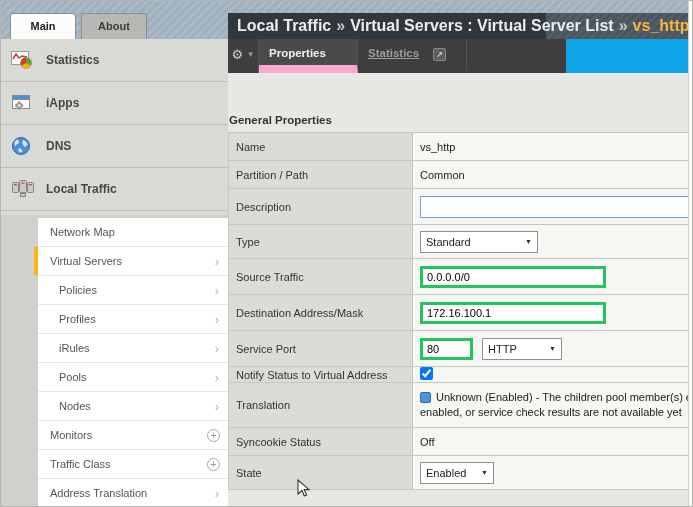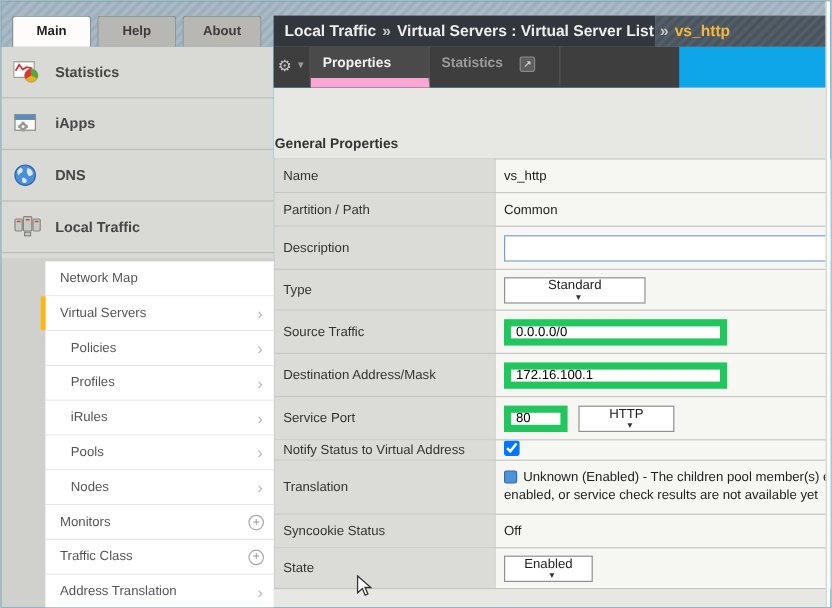--- a/index.html
+++ b/index.html
@@ -13,21 +13,21 @@
   .top-band{position:absolute;left:0;top:0;width:100%;height:38px;
     background:repeating-linear-gradient(135deg,#aab9c5 0 3px,#9db0bd 3px 6px);}
   
   .win-tabs{position:absolute;left:9px;top:12px;display:flex;gap:5px;z-index:5;}
   .wtab{width:66px;height:26px;line-height:25px;text-align:center;font-size:11px;
     font-weight:bold;color:#3c3c3c;background:#b7b7b3;border:1px solid #87928f;
     border-bottom:none;border-radius:3px 3px 0 0;cursor:default;}
   .wtab.active{background:#fcfcfa;color:#222;}
   
   .breadcrumb{position:absolute;left:227px;top:12px;width:318px;height:26px;
-    background:#31373c;color:#ededed;font-size:13px;font-weight:bold;
+    background:#31373c;color:#ededed;font-size:16px;font-weight:bold;
     line-height:26px;padding-left:9px;white-space:nowrap;z-index:4;}
   .crumb{color:#ededed;}
   .crumb.hl{color:#f5b83d;}
   .crumb-sep{color:#c9c9c9;margin:0 5px;}
   .breadcrumb-ext{position:absolute;left:545px;top:12px;right:0;height:26px;
     background:repeating-linear-gradient(135deg,#525d67 0 3px,#49545d 3px 6px);z-index:3;}
   
   .tabstrip{position:absolute;left:227px;top:38px;width:338px;height:34px;
     background:#3e3e3e;display:flex;z-index:4;}
   .gearbox{width:31px;height:34px;border-right:1px solid #565656;color:#c6c6c6;
@@ -63,56 +63,55 @@
   .content{position:absolute;left:227px;top:72px;right:0;bottom:0;background:#e7e7e3;z-index:1;}
   .section-title{margin:41px 0 6px 1px;font-size:11.5px;font-weight:bold;color:#333;}
   table.props{border-collapse:collapse;table-layout:fixed;width:470px;
     border:1px solid #b9b9b5;background:#f6f6f3;}
   table.props td{border:1px solid #c6c6c2;vertical-align:middle;font-size:11px;
     padding:0 0 0 7px;overflow:hidden;}
   td.lbl{width:184px;background:#dbdbd7;color:#333;}
   td.val{color:#222;background:#f6f6f3;}
   tr.row-text{height:28px;} tr.row-input{height:36px;} tr.row-select{height:34px;}
   tr.row-port{height:36px;} tr.row-status{height:45px;}
-  input.txt{height:22px;border:6px solid #22c55e;background:#fff;font-family:"Liberation Sans",sans-serif;
+  input.txt{height:22px;border:3px solid #22c55e;background:#fff;font-family:"Liberation Sans",sans-serif;
     font-size:11px;padding:0 4px;margin:0;}
   input.txt[data-name="description-input"]{border:1px solid #7aa0d0;}
   .sel{display:inline-flex;justify-content:space-between;align-items:center;height:22px;
     border:1px solid #8f8f8f;background:#fff;font-size:11px;color:#222;
-    padding:0 5px;cursor:pointer;vertical-align:middle;flex-direction:column;}
+    padding:0 5px;cursor:pointer;vertical-align:middle;}
   .sel .arr{font-size:7px;color:#333;margin-left:6px;}
   .portwrap{display:flex;gap:9px;align-items:center;}
   input.chk{width:13px;height:13px;margin:0;}
   .stat-line{white-space:nowrap;overflow:hidden;line-height:15px;}
   .stat-icon{display:inline-block;width:11px;height:11px;border-radius:2px;
     background:#4f94d8;border:1px solid #2f6cab;vertical-align:-2px;margin-right:5px;}
   
   .right-strip{position:absolute;right:0;top:0;width:4px;height:100%;background:#fbfbfa;
     border-left:1px solid #cfcfcc;z-index:50;}
   .cursor{position:absolute;left:296px;top:478px;z-index:100;pointer-events:none;}
 </style>
 </head>
 <body>
 
 <div class="screen" data-name="bigip-config-screen">
   <div class="top-band" data-name="title-band"></div>
 
   <div class="win-tabs" data-name="window-tab-bar" id="win-tabs">
       <div class="wtab active" data-name="window-tab-main">Main</div>
-      <div class="wtab" data-name="window-tab-help">Help</div>
       <div class="wtab" data-name="window-tab-about">About</div>
     </div>
 
   <div class="breadcrumb" data-name="breadcrumb" id="breadcrumb"><span class="crumb" data-name="breadcrumb-part">Local Traffic</span><span class="crumb-sep" data-name="breadcrumb-separator">»</span><span class="crumb" data-name="breadcrumb-part">Virtual Servers : Virtual Server List</span><span class="crumb-sep" data-name="breadcrumb-separator">»</span><span class="crumb hl" data-name="breadcrumb-part">vs_http</span></div>
   <div class="breadcrumb-ext" data-name="breadcrumb-band-extension"></div>
 
   <div class="tabstrip" data-name="page-tab-strip" id="page-tabs">
     <div class="gearbox" data-name="gear-menu-button"><span data-name="gear-icon">⚙</span> <span class="drop" data-name="chevron-down-icon">▼</span></div>
   <div class="ptab active" data-name="tab-properties" style="width: 99px;"><span data-name="tab-label">Properties</span></div>
-      <div class="ptab" data-name="tab-statistics" style="width: 109px;"><span data-name="tab-label">Statistics</span><span class="ext" data-name="external-link-icon">↗</span></div>
+      <div class="ptab" data-name="tab-statistics" style="width: 109px; text-decoration: underline;"><span data-name="tab-label">Statistics</span><span class="ext" data-name="external-link-icon">↗</span></div>
     </div>
 
   <div class="sidebar-top" data-name="sidebar" id="sidebar-top">
       <div class="sitem" data-name="sidebar-item-statistics">
         <span class="sicon" data-name="statistics-icon">
           <svg width="22" height="20" viewBox="0 0 22 20">
             <rect x="0.5" y="1.5" width="17" height="13" fill="#fdfdfd" stroke="#9a9a96"></rect>
             <polyline points="2,9 5,4 8,8 11,6 16,7" fill="none" stroke="#cc3333" stroke-width="1.5"></polyline>
             <circle cx="15" cy="13" r="5.5" fill="#e9b210" stroke="#8a8a86" stroke-width="0.5"></circle>
             <path d="M15 13 L15 7.5 A5.5 5.5 0 0 1 20 15.5 Z" fill="#58a53a"></path>

